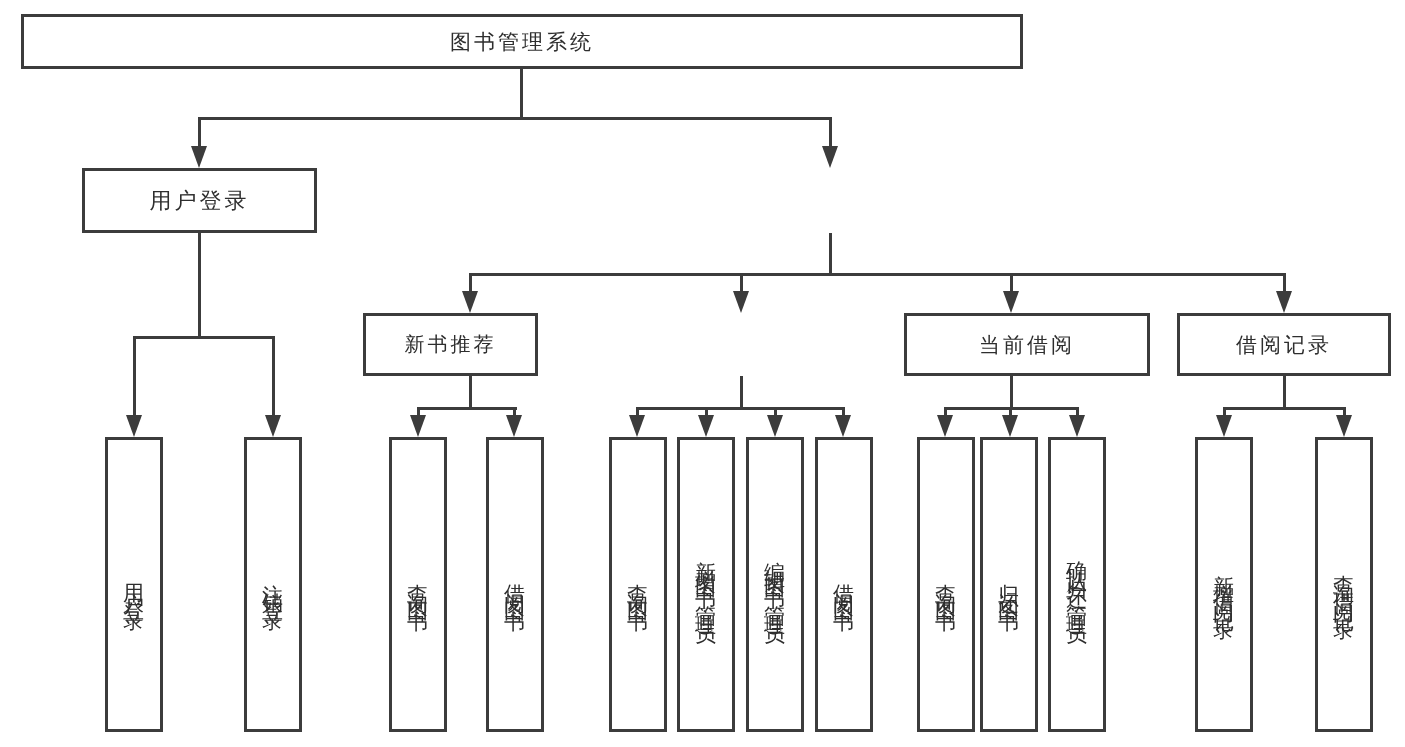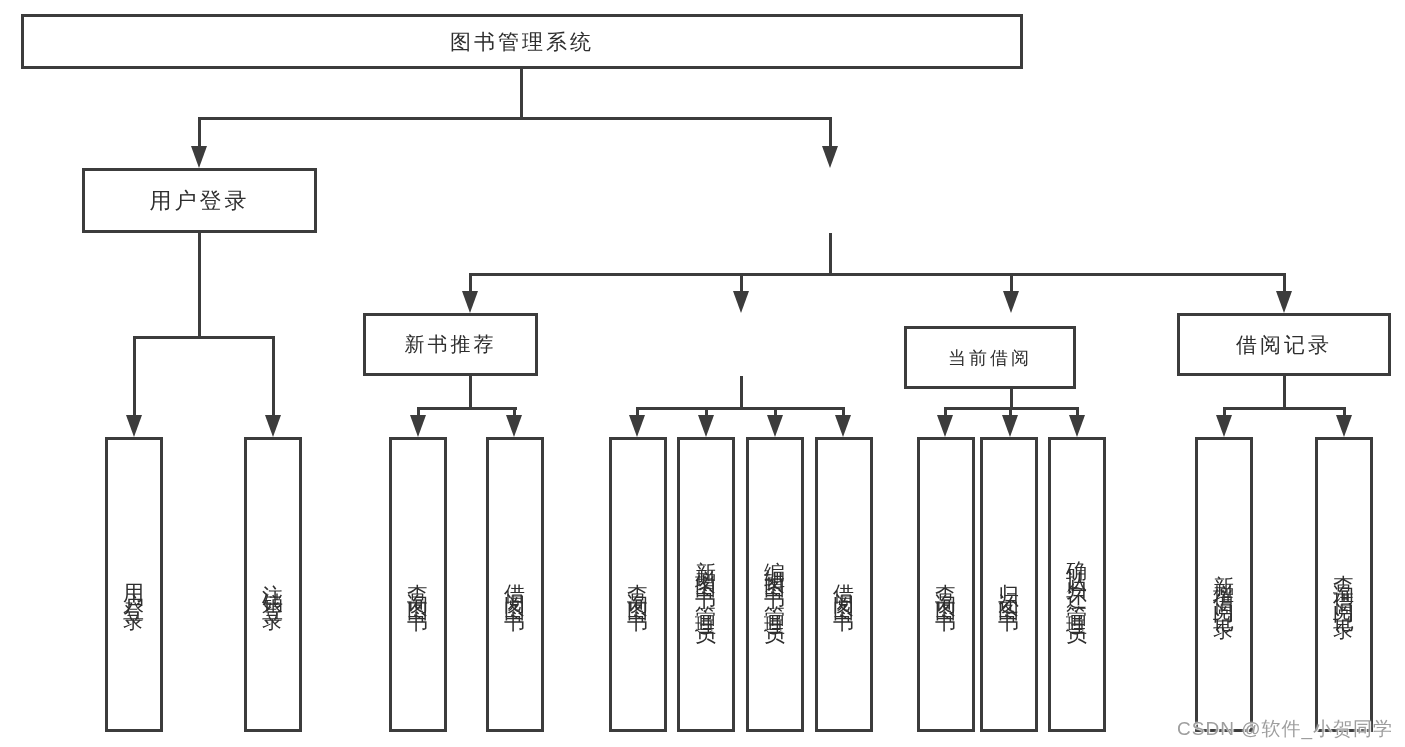--- a/index.html
+++ b/index.html
@@ -52,21 +52,21 @@
     <span>图书管理系统</span>
   </div>
 
   <div class="hbox" style="left:82px;top:168px;width:235px;height:65px">
     <span>用户登录</span>
   </div>
 
   <div class="hbox" style="left:363px;top:313px;width:175px;height:63px;font-size:20px">
     <span>新书推荐</span>
   </div>
-  <div class="hbox" style="left:904px;top:326px;width:172px;height:63px;font-size:18px">
+  <div class="hbox" style="left:904px;top:313px;width:246px;height:63px;font-size:21px">
     <span>当前借阅</span>
   </div>
   <div class="hbox" style="left:1177px;top:313px;width:214px;height:63px;font-size:21px">
     <span>借阅记录</span>
   </div>
 
   <div class="vbox" style="left:105px">
     <span>用户登录</span>
   </div>
   <div class="vbox" style="left:244px">
@@ -162,15 +162,14 @@
   <div class="v" style="left:1076px;top:407px;height:10px"></div>
   <div class="ar" style="left:1069px;top:415px"></div>
 
   <div class="v" style="left:1283px;top:376px;height:33px"></div>
   <div class="h" style="left:1223px;top:407px;width:123px"></div>
   <div class="v" style="left:1223px;top:407px;height:10px"></div>
   <div class="ar" style="left:1216px;top:415px"></div>
   <div class="v" style="left:1343px;top:407px;height:10px"></div>
   <div class="ar" style="left:1336px;top:415px"></div>
 
-  <div class="wm">CSDN @软件_小贺同学</div>
 
 </div>
 
 </body></html>

